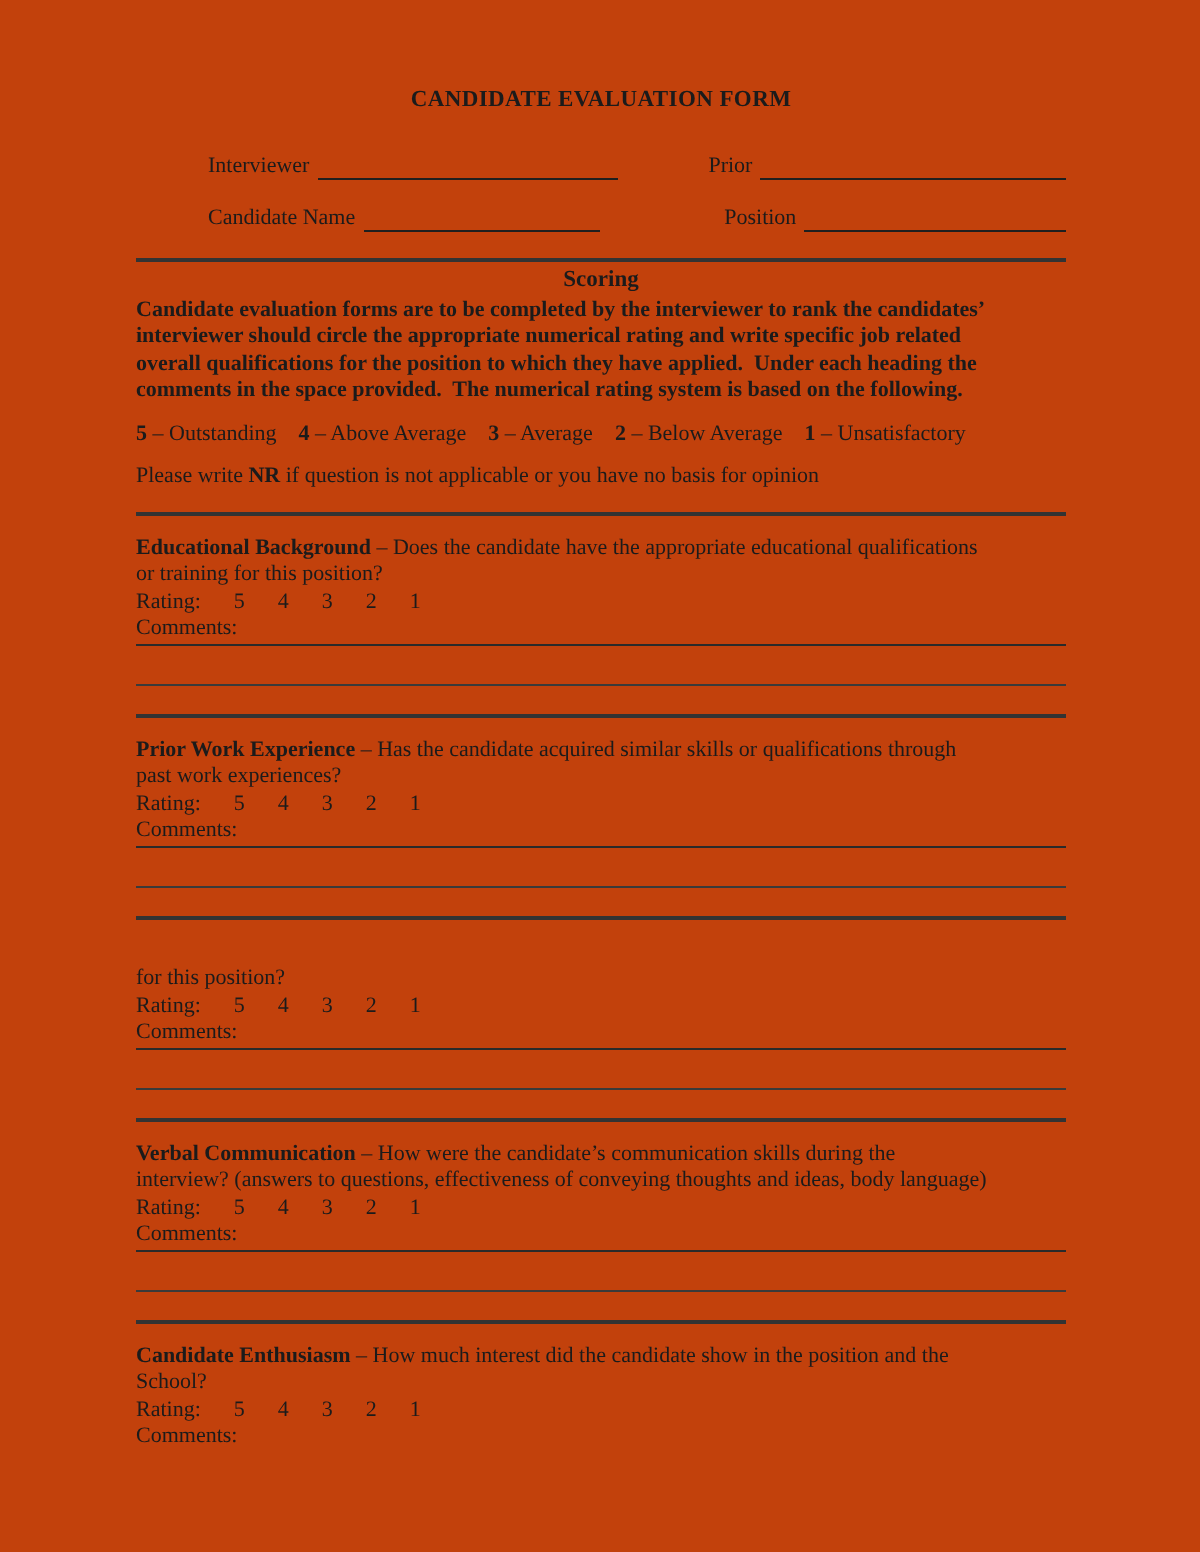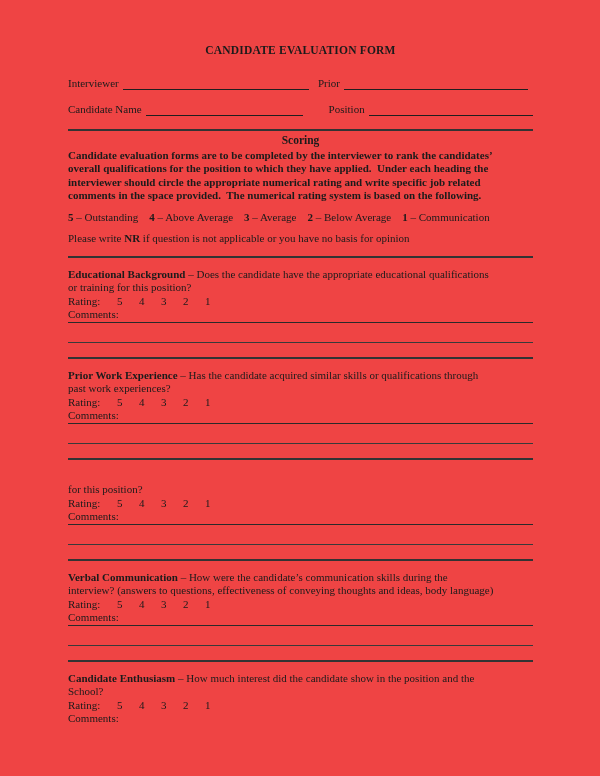--- a/index.html
+++ b/index.html
@@ -1,20 +1,20 @@
 <!DOCTYPE html>
 <html><head>
 <meta charset="utf-8">
 <style>
   html, body { margin: 0; padding: 0; background: #ffffff; }
   .page {
     position: relative;
     width: 600px;
     height: 776px;
-    background: #ef4444;
+    background: #c2410c;
     font-family: "Liberation Serif", "DejaVu Serif", serif;
     font-size: 11px;
     line-height: 13.5px;
     color: #1b1b1b;
     overflow: hidden;
     box-sizing: border-box;
   }
   .content {
     position: absolute;
     left: 68px;
@@ -26,21 +26,21 @@
     text-align: center;
     font-weight: bold;
     font-size: 11.5px;
     line-height: 15px;
     letter-spacing: 0.2px;
   }
   
   .frow { display: flex; margin-top: 0; }
   .frow.first { margin-top: 19px; }
   .frow.second { margin-top: 13px; gap: 17px; }
-  .fcell { display: flex; align-items: flex-end; height: 13px; }
+  .fcell { display: flex; align-items: flex-end; height: 13px; margin-left: 36px; }
   .fcell.left  { width: 241px; margin-right: 9px; }
   .fcell.right { width: 210px; }
   .fcell .lbl { white-space: pre; }
   .fcell .fill {
     flex: 1;
     height: 12px;
     margin-left: 4px;
     border-bottom: 1px solid #1f1f1f;
   }
   .rule-thick {
@@ -110,27 +110,27 @@
         <span class="fill"></span>
       </div>
     </div>
 
     <div class="rule-thick rule-head"></div>
 
     <div class="scoring-head">Scoring</div>
 
     <div class="para">
       <div class="pline">Candidate evaluation forms are to be completed by the interviewer to rank the candidates’</div>
+      <div class="pline">interviewer should circle the appropriate numerical rating and write specific job related</div>
       <div class="pline">overall qualifications for the position to which they have applied.  Under each heading the</div>
-      <div class="pline">interviewer should circle the appropriate numerical rating and write specific job related</div>
       <div class="pline">comments in the space provided.  The numerical rating system is based on the following.</div>
     </div>
 
     <div class="scale-line">
-      <span class="scale-item"><b>5</b><span> – Outstanding</span></span><span class="scale-item"><b>4</b><span> – Above Average</span></span><span class="scale-item"><b>3</b><span> – Average</span></span><span class="scale-item"><b>2</b><span> – Below Average</span></span><span class="scale-item"><b>1</b><span> – Communication</span></span>
+      <span class="scale-item"><b>5</b><span> – Outstanding</span></span><span class="scale-item"><b>4</b><span> – Above Average</span></span><span class="scale-item"><b>3</b><span> – Average</span></span><span class="scale-item"><b>2</b><span> – Below Average</span></span><span class="scale-item"><b>1</b><span> – Unsatisfactory</span></span>
     </div>
 
     <div class="nr-line"><span>Please write </span><b>NR</b><span> if question is not applicable or you have no basis for opinion</span></div>
 
     <div class="rule-thick rule-sec"></div>
 
     <div>
       <p class="section-desc">
         <span class="dline"><b>Educational Background</b> <span>– Does the candidate have the appropriate educational qualifications</span></span><br>
         <span class="dline">or training for this position?</span>

